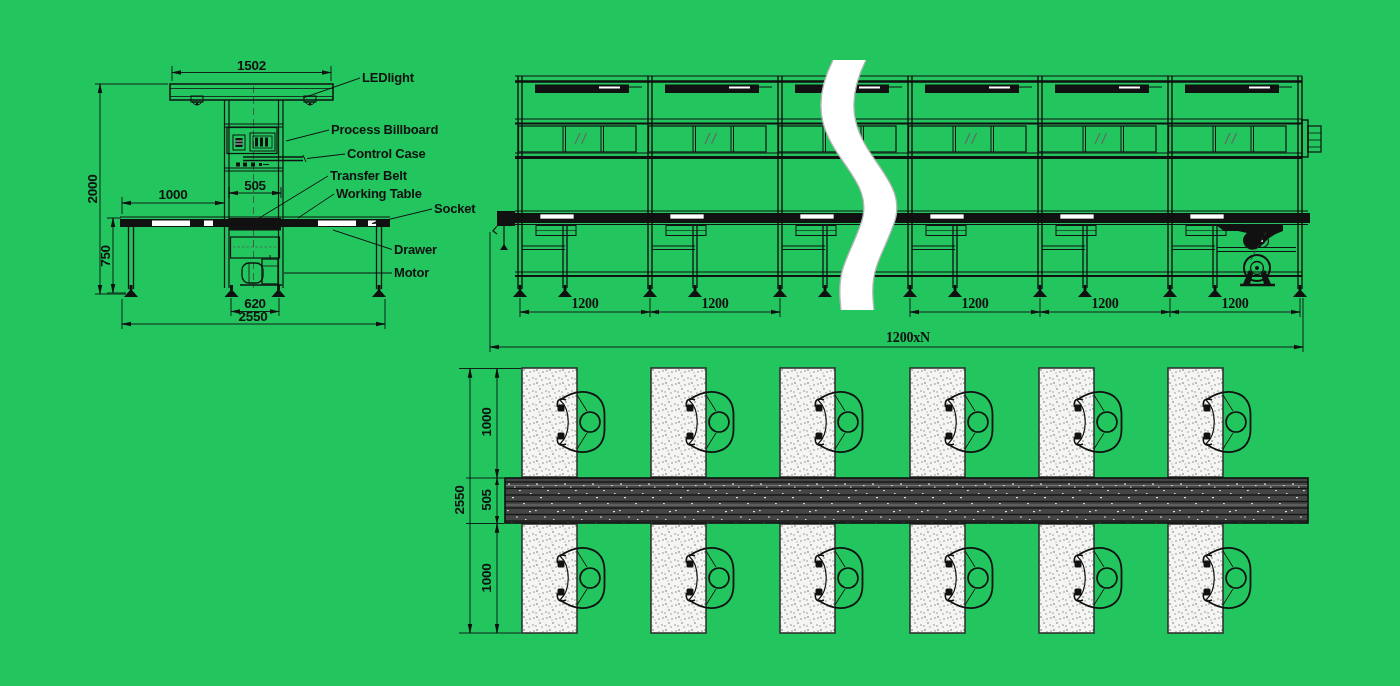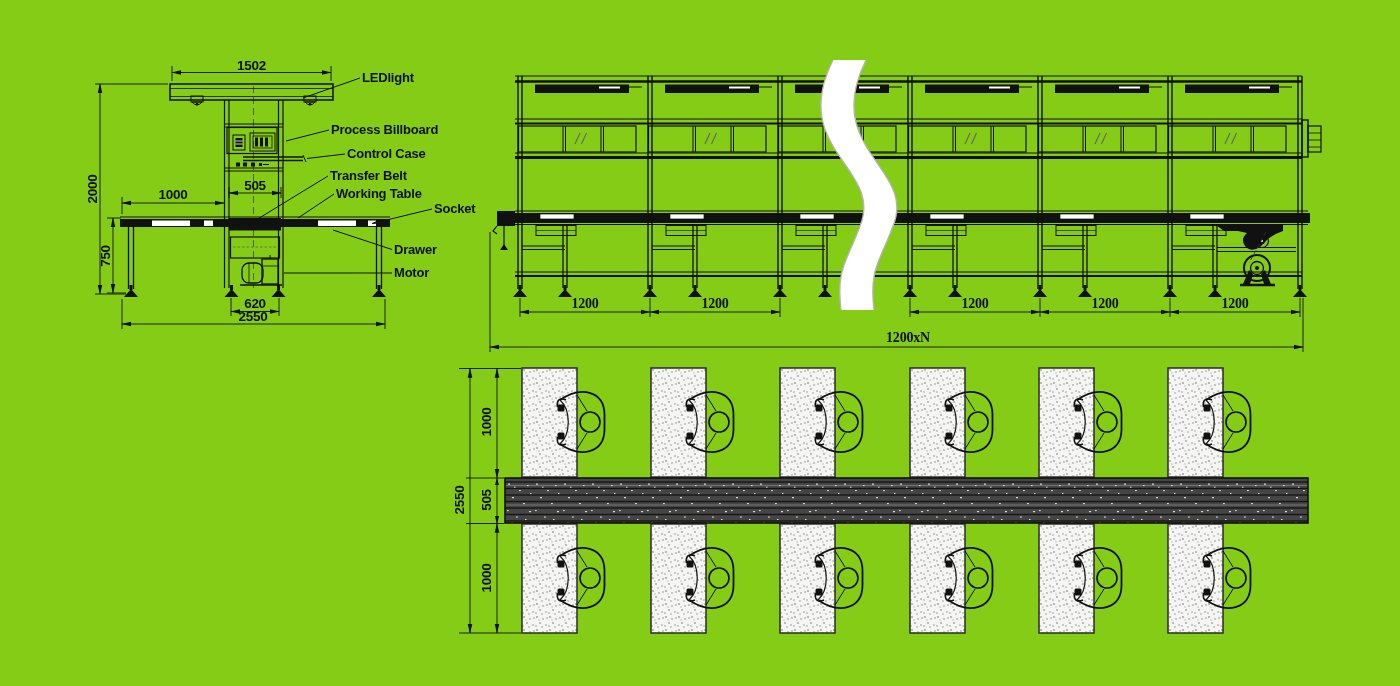--- a/index.html
+++ b/index.html
@@ -1,16 +1,16 @@
 <!DOCTYPE html>
 <html><head>
 <meta charset="utf-8">
 <style>
   html,body{margin:0;padding:0;background:#ffffff;}
-  .canvas{position:relative;width:1400px;height:686px;background:#84cc16;overflow:hidden;}
+  .canvas{position:relative;width:1400px;height:686px;background:#22c55e;overflow:hidden;}
   svg text{font-family:"Liberation Sans",sans-serif;font-weight:bold;fill:#111;}
   .dimtxt{font-size:13.5px;letter-spacing:-0.3px;}
   .seriftxt{font-family:"Liberation Serif",serif;font-size:14px;letter-spacing:-0.2px;}
   .lbl{font-size:13px;letter-spacing:-0.2px;}
   .ln{stroke:#111;fill:none;}
 </style>
 </head>
 <body>
 
 <div class="canvas">

